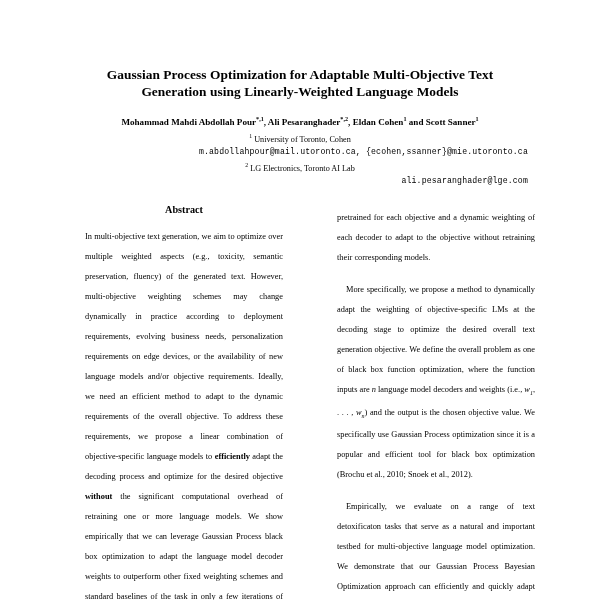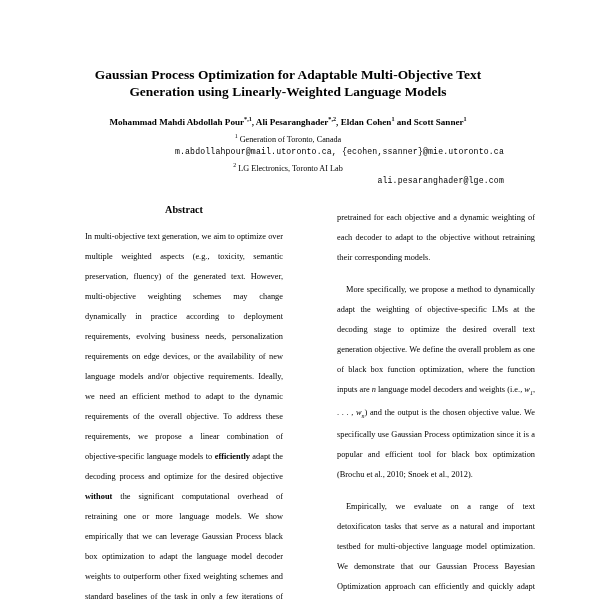--- a/index.html
+++ b/index.html
@@ -18,21 +18,21 @@
     position: relative;
     width: 600px;
     height: 600px;
     background: #ffffff;
     box-sizing: border-box;
     padding: 0;
   }
 
   
   .header {
-    padding: 66px 96px 0 72px;
+    padding: 66px 72px 0 72px;
     text-align: center;
   }
   .paper-title {
     font-size: 13.4px;
     font-weight: bold;
     line-height: 17px;
     letter-spacing: 0.05px;
     margin: 0 0 13px 0;
     text-align: center;
   }
@@ -139,21 +139,21 @@
     <div class="authors">
       <span>Mohammad Mahdi Abdollah Pour</span><sup>*,1</sup>,
       <span>Ali Pesaranghader</span><sup>*,2</sup>,
       <span>Eldan Cohen</span><sup>1</sup>
       <span>and</span>
       <span>Scott Sanner</span><sup>1</sup>
     </div>
 
     <div class="affil">
       <sup>1</sup>
-      <span>Generation of Toronto, Canada</span>
+      <span>University of Toronto, Cohen</span>
     </div>
 
     <div class="email">m.abdollahpour@mail.utoronto.ca, {ecohen,ssanner}@mie.utoronto.ca</div>
 
     <div class="affil">
       <sup>2</sup>
       <span>LG Electronics, Toronto AI Lab</span>
     </div>
 
     <div class="email">ali.pesaranghader@lge.com</div>

